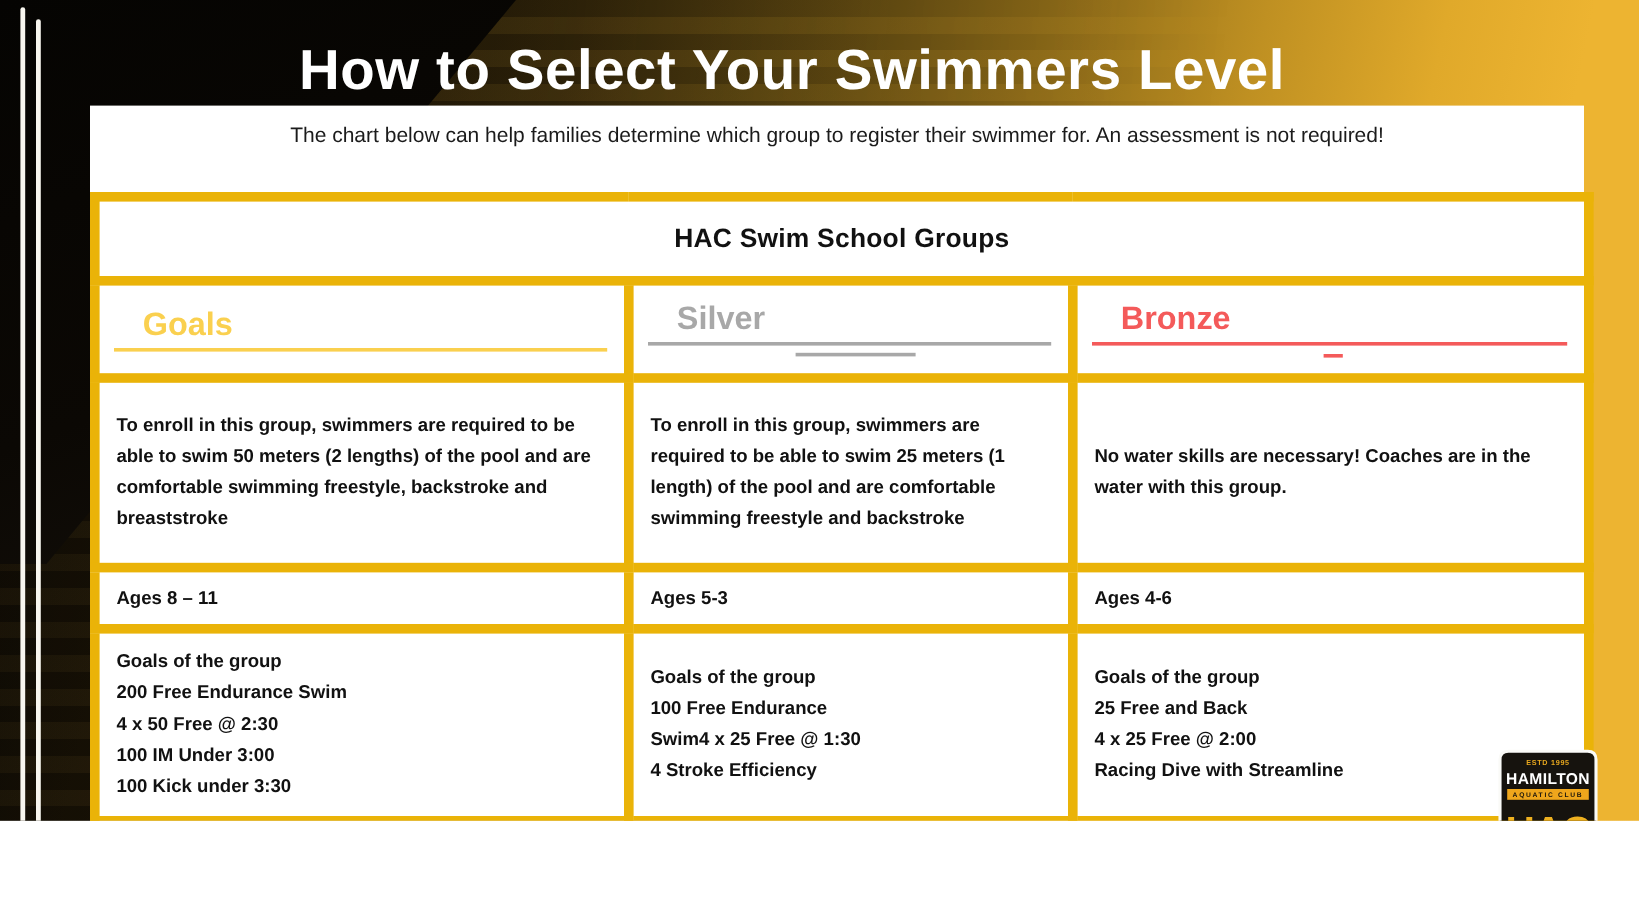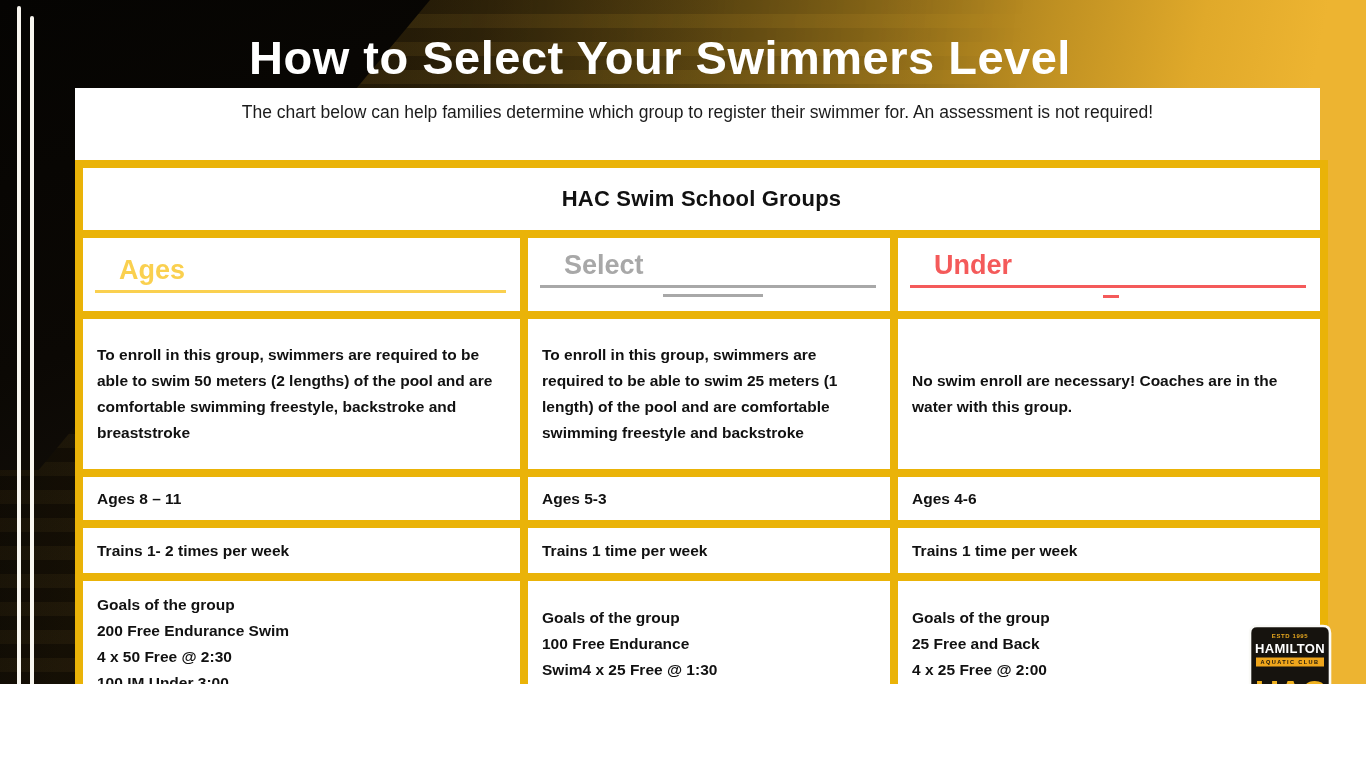--- a/index.html
+++ b/index.html
@@ -77,49 +77,44 @@
           <col style="width:370px">
           <col style="width:430px">
       </colgroup>
       <tbody>
         <tr class="r-header">
           <td colspan="3">HAC Swim School Groups</td>
         </tr>
 
         <tr class="r-names">
           <td>
-            <span class="gname" style="color: rgb(250, 208, 79);">Ages</span>
+            <span class="gname" style="color: rgb(250, 208, 79);">Goals</span>
           </td>
           <td>
-            <span class="gname" style="color: rgb(168, 168, 168);">Select</span>
+            <span class="gname" style="color: rgb(168, 168, 168);">Silver</span>
             <div class="extra-line extra-silver" style="color: rgb(168, 168, 168);"></div>
           </td>
           <td>
-            <span class="gname" style="color: rgb(244, 90, 90);">Under</span>
+            <span class="gname" style="color: rgb(244, 90, 90);">Bronze</span>
             <div class="extra-line extra-bronze" style="color: rgb(244, 90, 90);"></div>
           </td>
         </tr>
 
         <tr class="r-desc">
           <td>To enroll in this group, swimmers are required to be able to swim 50 meters (2 lengths) of the pool and are comfortable swimming freestyle, backstroke and breaststroke</td>
           <td>To enroll in this group, swimmers are required to be able to swim 25 meters (1 length) of the pool and are comfortable swimming freestyle and backstroke</td>
-          <td>No swim enroll are necessary! Coaches are in the water with this group.</td>
+          <td>No water skills are necessary! Coaches are in the water with this group.</td>
         </tr>
 
         <tr class="r-ages">
           <td>Ages 8 – 11</td>
           <td>Ages 5-3</td>
           <td>Ages 4-6</td>
         </tr>
 
-        <tr class="r-trains">
-          <td>Trains 1- 2 times per week</td>
-          <td>Trains 1 time per week</td>
-          <td>Trains 1 time per week</td>
-        </tr>
 
         <tr class="r-goals">
           <td>Goals of the group
 200 Free Endurance Swim
 4 x 50 Free @ 2:30
 100 IM Under 3:00
 100 Kick under 3:30</td>
           <td>Goals of the group
 100 Free Endurance
 Swim4 x 25 Free @ 1:30

